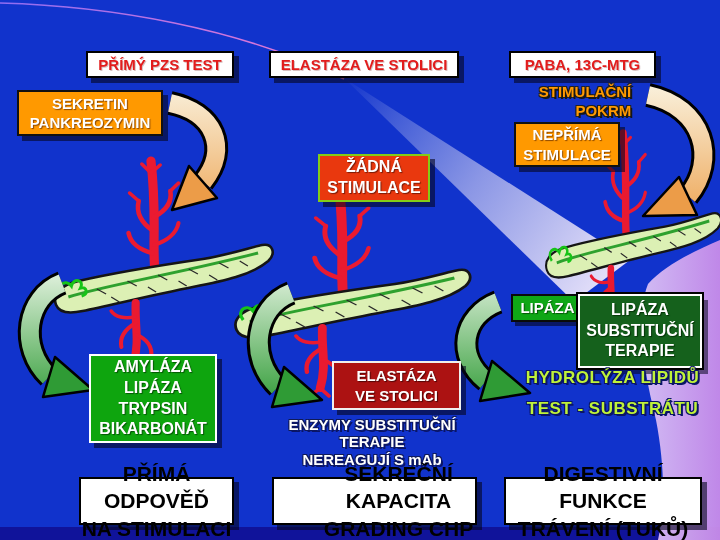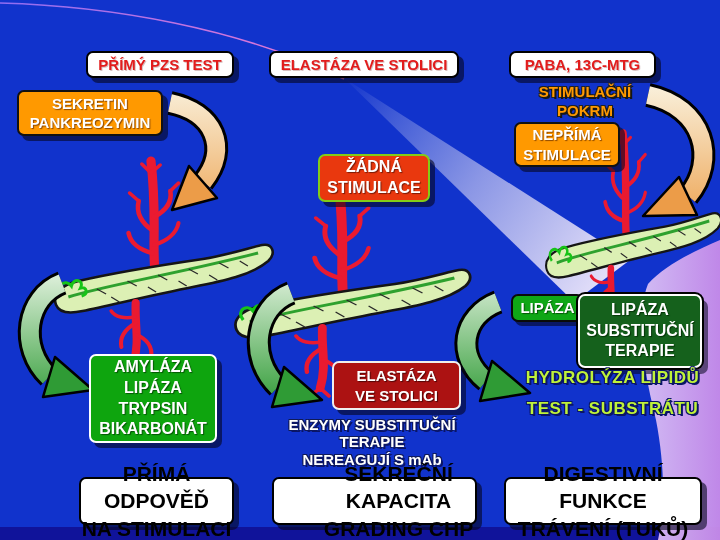--- a/index.html
+++ b/index.html
@@ -7,39 +7,38 @@
     position:relative;width:720px;height:540px;overflow:hidden;
     background:#1133CC;
     font-family:"Liberation Sans",sans-serif;font-weight:bold;
   }
   .art{position:absolute;left:0;top:0;width:720px;height:540px;}
   .box{
     position:absolute;box-sizing:border-box;
     display:flex;align-items:center;justify-content:center;
     text-align:center;white-space:pre-line;font-weight:bold;
     line-height:1.3;
-    border-radius:7px;
   }
   .white-box{background:#FFFFFF;border:2px solid #000;box-shadow:5px 5px 0 rgba(5,5,30,.6);}
   .title-box{color:#E21C1C;font-size:15px;text-shadow:1px 1px 0 rgba(90,0,0,.25);}
   .navy-box{color:#000000;font-size:21px;}
   .orange-box{background:#FF9900;border:2px solid #111;color:#fff;font-size:15px;
     box-shadow:5px 5px 0 rgba(5,5,30,.6);text-shadow:1px 1px 1px rgba(80,30,0,.65);}
   .red-box{background:#E9380E;border:2px solid #84cc16;color:#fff;font-size:16px;
     box-shadow:5px 5px 0 rgba(5,5,30,.6);text-shadow:1px 1px 1px rgba(60,10,0,.65);}
   .darkred-box{background:#AC1212;border:2px solid #EFEFEF;color:#fff;font-size:15px;
     box-shadow:5px 5px 0 rgba(5,5,30,.6);text-shadow:1px 1px 1px rgba(40,0,0,.7);}
   .green-box{background:#0EA50E;border:2px solid #fff;color:#fff;font-size:16px;
     box-shadow:5px 5px 0 rgba(5,5,30,.6);text-shadow:1px 1px 1px rgba(0,50,0,.7);}
   .lipaza-box{background:#0FA716;border:2px solid #0A0A0A;color:#fff;font-size:15px;
     box-shadow:4px 4px 0 rgba(5,5,30,.6);text-shadow:1px 1px 1px rgba(0,50,0,.7);}
   .darkgreen-box{background:#15611C;border:2px solid #fff;color:#fff;font-size:16px;
     box-shadow:0 0 0 2px #000,6px 6px 0 rgba(5,5,30,.55);text-shadow:1px 1px 1px rgba(0,40,0,.8);}
   .outline-orange{color:#FF9900;font-size:15px;
-    text-shadow:2px 2px 0 #161616,-1px -1px 0 #222,1px -1px 0 #222,-1px 1px 0 #222,1px 1px 0 #222;}
+    text-shadow:2px 2px 0 #161616,-1px -1px 0 #222,1px -1px 0 #222,-1px 1px 0 #222,1px 1px 0 #222;text-align:right;}
   .outline-white{color:#FFFFFF;font-size:15px;line-height:1.15;
     text-shadow:2px 2px 0 #0A1566,-1px -1px 0 #101A55,1px -1px 0 #101A55,-1px 1px 0 #101A55;}
   .outline-green{color:#BFF239;font-size:17px;line-height:1.85;letter-spacing:.5px;
     text-shadow:2px 2px 0 #0A1566,-1px -1px 0 #0A1566,1px -1px 0 #0A1566,-1px 1px 0 #0A1566,1px 1px 0 #0A1566;}
 </style>
 </head>
 <body>
 
 <div class="slide">
 

